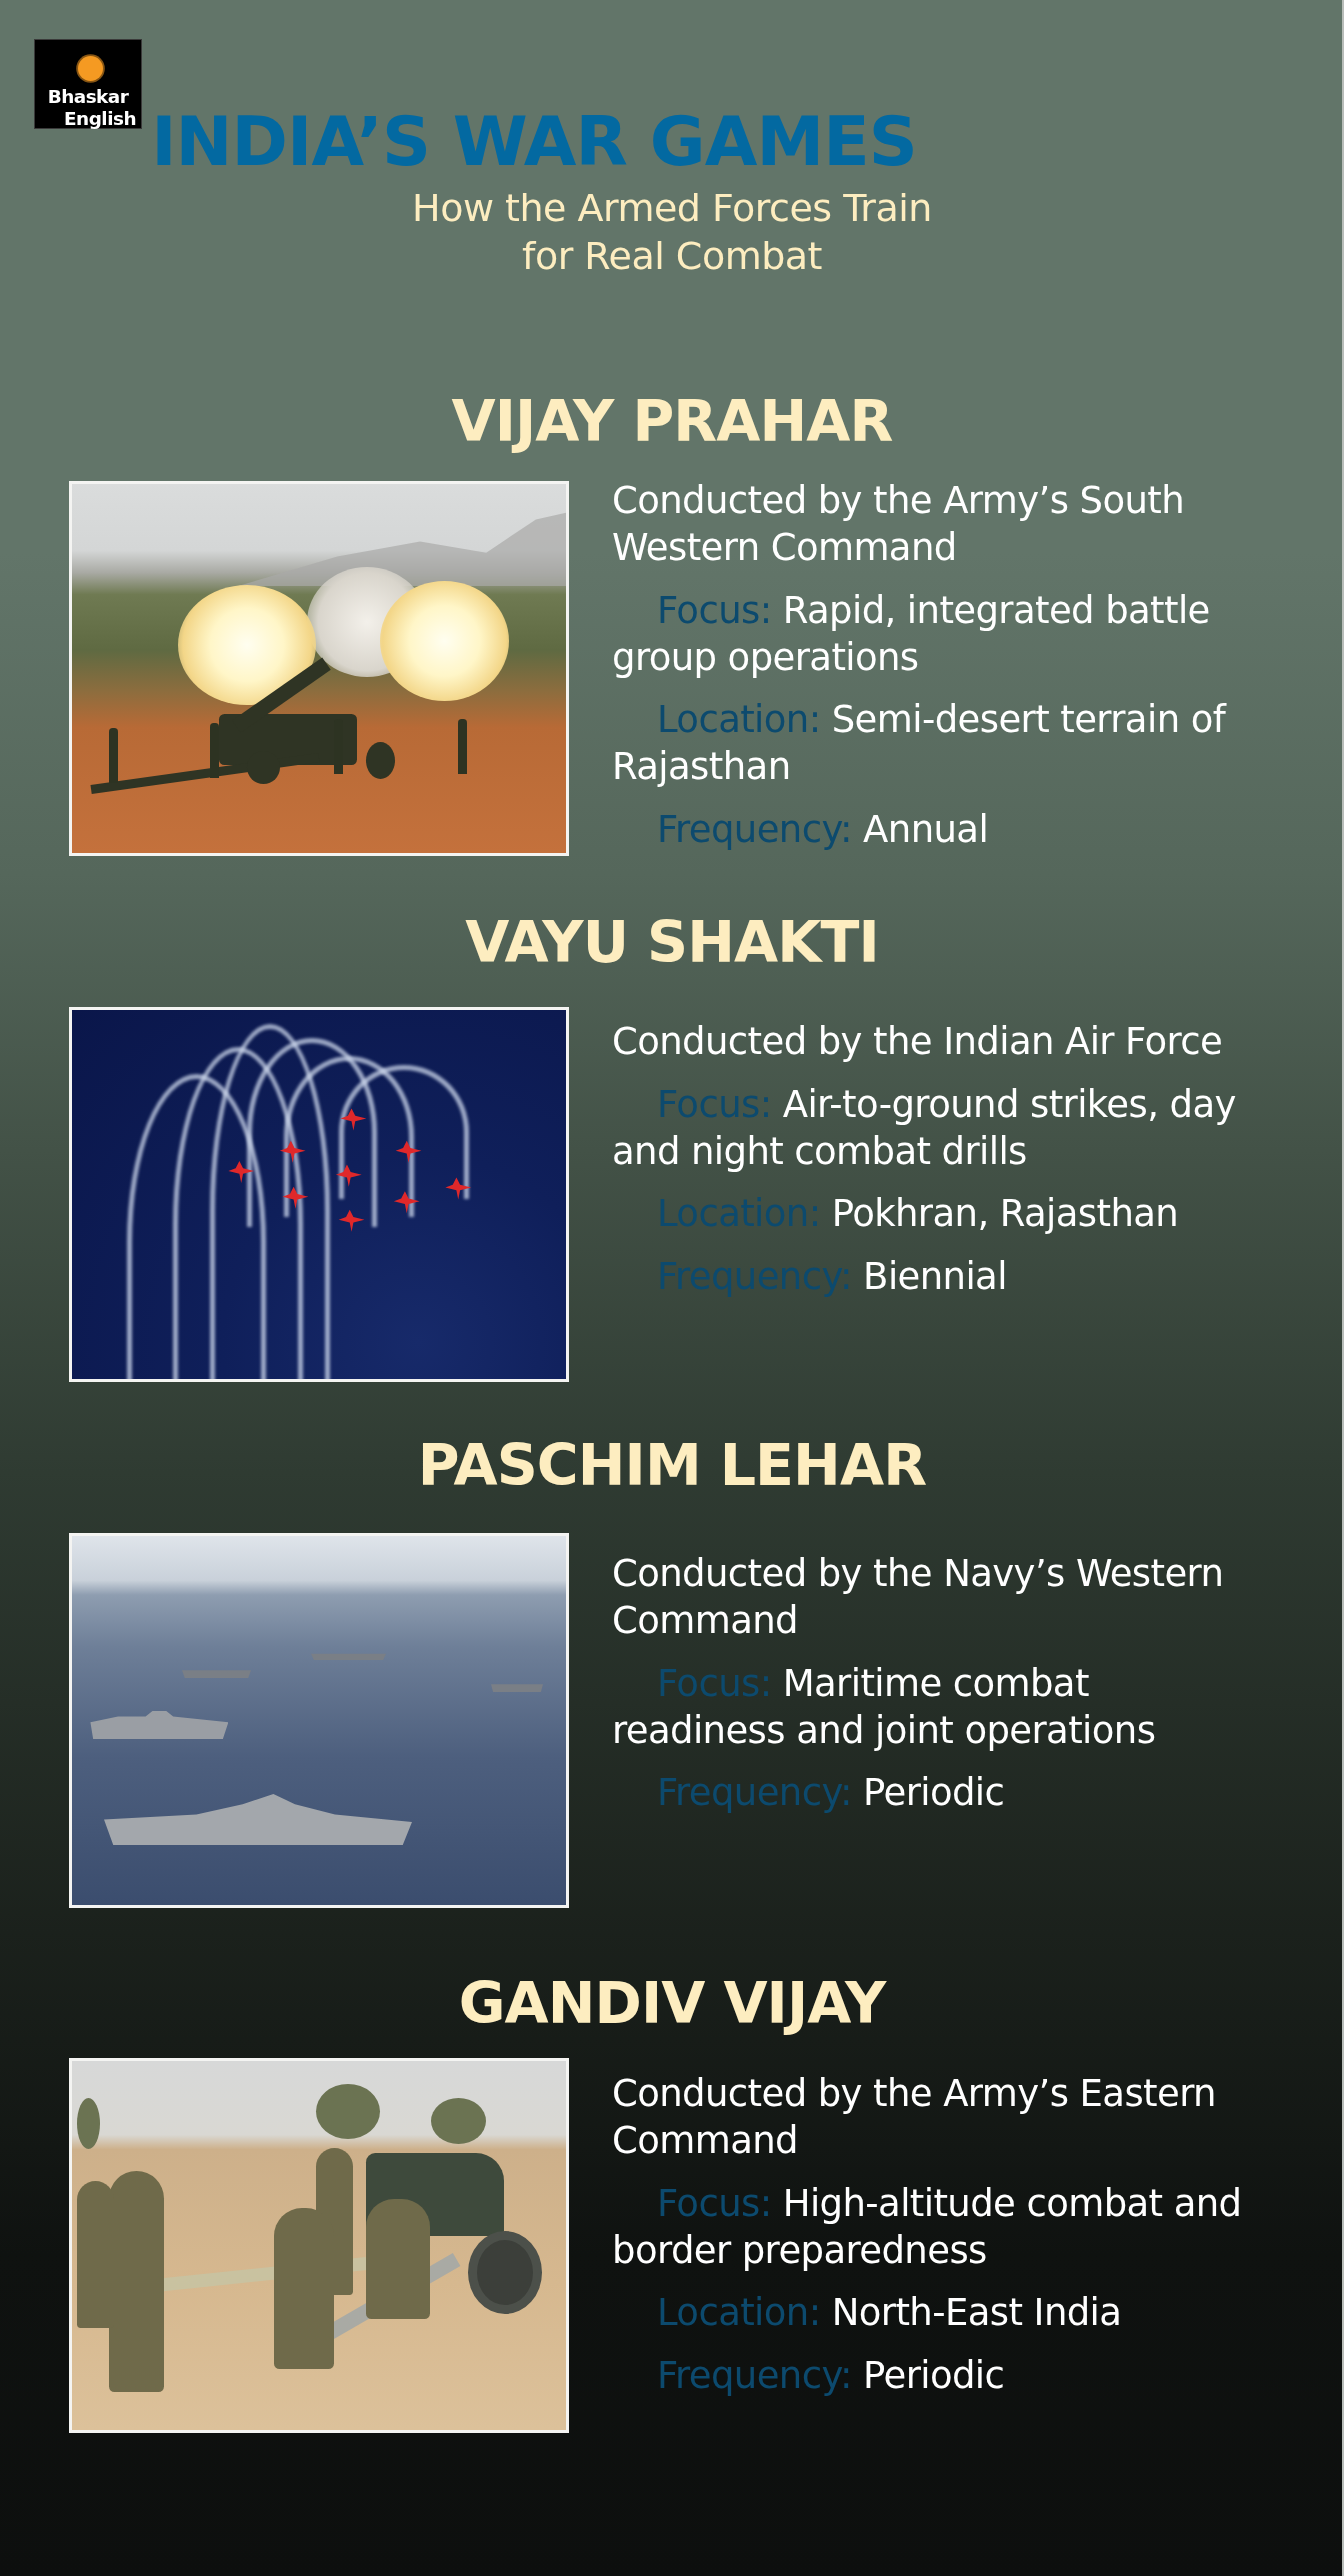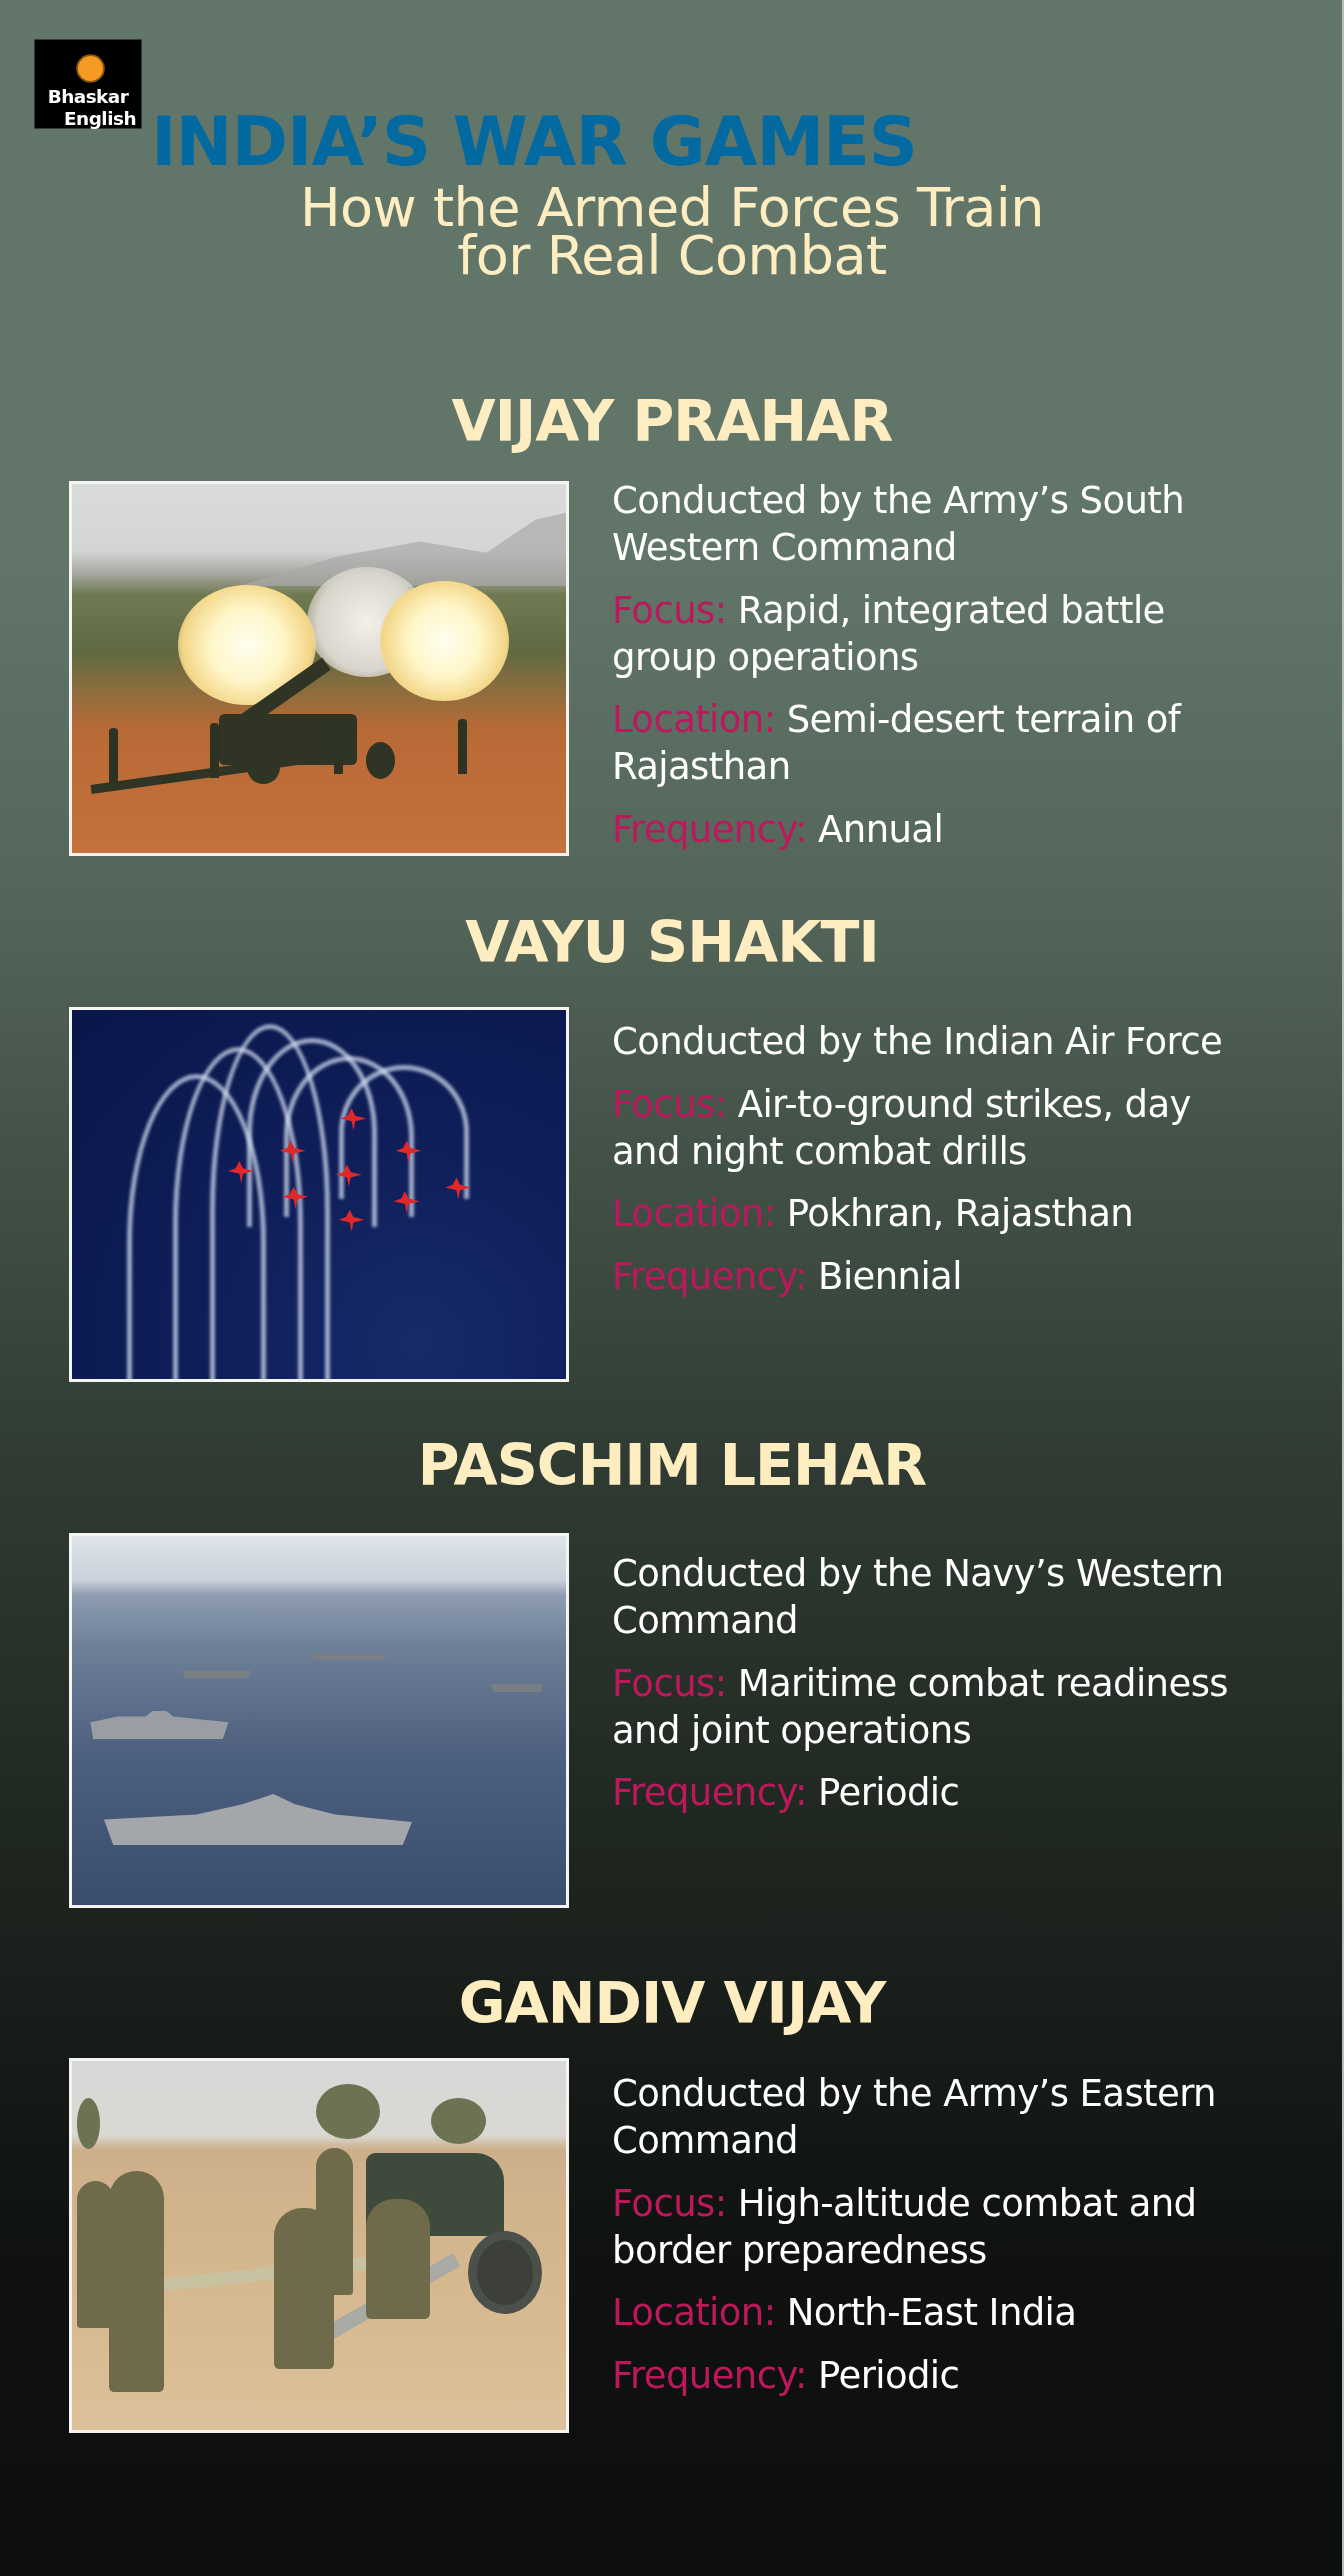--- a/index.html
+++ b/index.html
@@ -25,36 +25,36 @@
   }
   .logo .l1 { top:46px; }
   .logo .l2 { top:68px;padding-left:12px; }
 
   .title {
     position:absolute; left:0; width:1068px; top:101px; text-align:center;
     color:#0369a1; font-weight:bold; font-size:68px; letter-spacing:-0.9px; line-height:81px;
   }
   .subtitle {
     position:absolute; left:0; width:1344px; top:184px; text-align:center;
-    color:#fdedc0; font-size:54px; line-height:48px; letter-spacing:-0.5px;
+    color:#fdedc0; font-size:38px; line-height:48px; letter-spacing:-0.5px;
   }
   .sec-title {
     position:absolute; left:0; width:1344px; text-align:center;
     color:#fdedc0; font-weight:bold; font-size:57px; letter-spacing:-0.9px; line-height:64px;
   }
   .photo {
     position:absolute; left:69px; width:500px; height:375px; box-sizing:border-box;
     border:3.7px solid #f4f4f2; overflow:hidden;
   }
   .info {
     position:absolute; left:612px; width:644px; color:#ffffff;
     font-size:37px; line-height:47px; letter-spacing:-0.6px;
   }
   .info p { margin:0 0 15.6px 0; }
-  .lbl { color:#be185d; }
+  .lbl { color:#0c4a6e;margin-left:45px; }
 
   
   .p1 { background: linear-gradient(to bottom, #dadcdc 0%, #d4d6d6 18%, #a9aaa4 24%, #6f7a52 30%, #5f6a42 45%, #8c6d3e 56%, #b86a36 66%, #c4713c 100%); }
   .p1 .hill { position:absolute; left:166px; top:28px; width:331px; height:74px; background:#a9aaa8; clip-path:polygon(0 100%,30% 60%,55% 40%,75% 55%,90% 10%,100% 0,100% 100%); opacity:.7; }
   .p1 .blast { position:absolute; border-radius:50%; background:radial-gradient(circle,#fffef0 0%,#fff6c8 40%,#f3d688 70%,rgba(240,200,120,0) 100%); }
   .p1 .smoke { position:absolute; border-radius:50%; background:radial-gradient(circle,#f3f0ea 0%,#d9d5cc 60%,rgba(210,205,195,0) 100%); }
   .p1 .gun { position:absolute; background:#2f3424; }
   .p1 .soldier { position:absolute; width:9.2px; height:55px; background:#2d3322; border-radius:3.7px 3.7px 0 0; }
 
   

